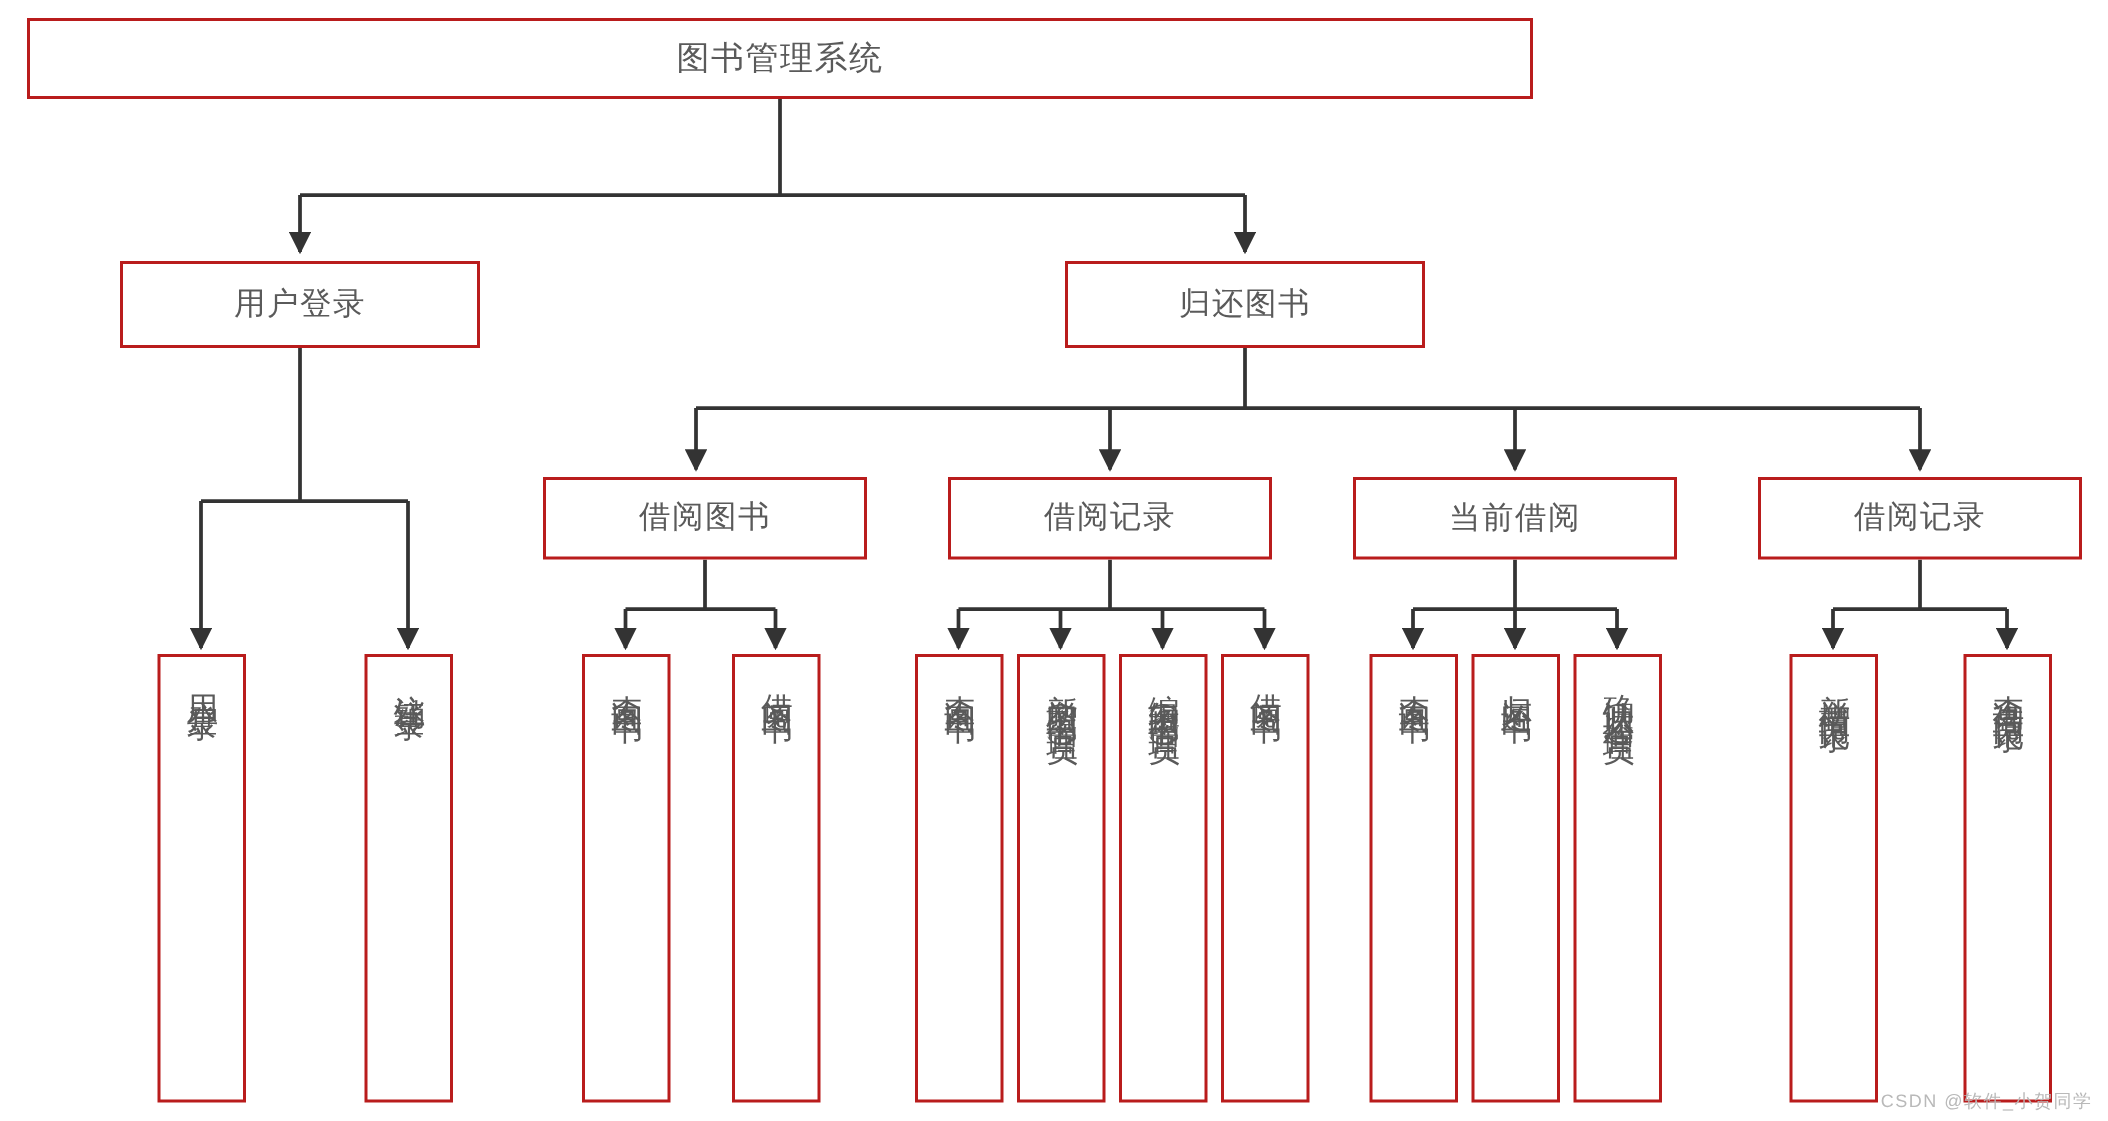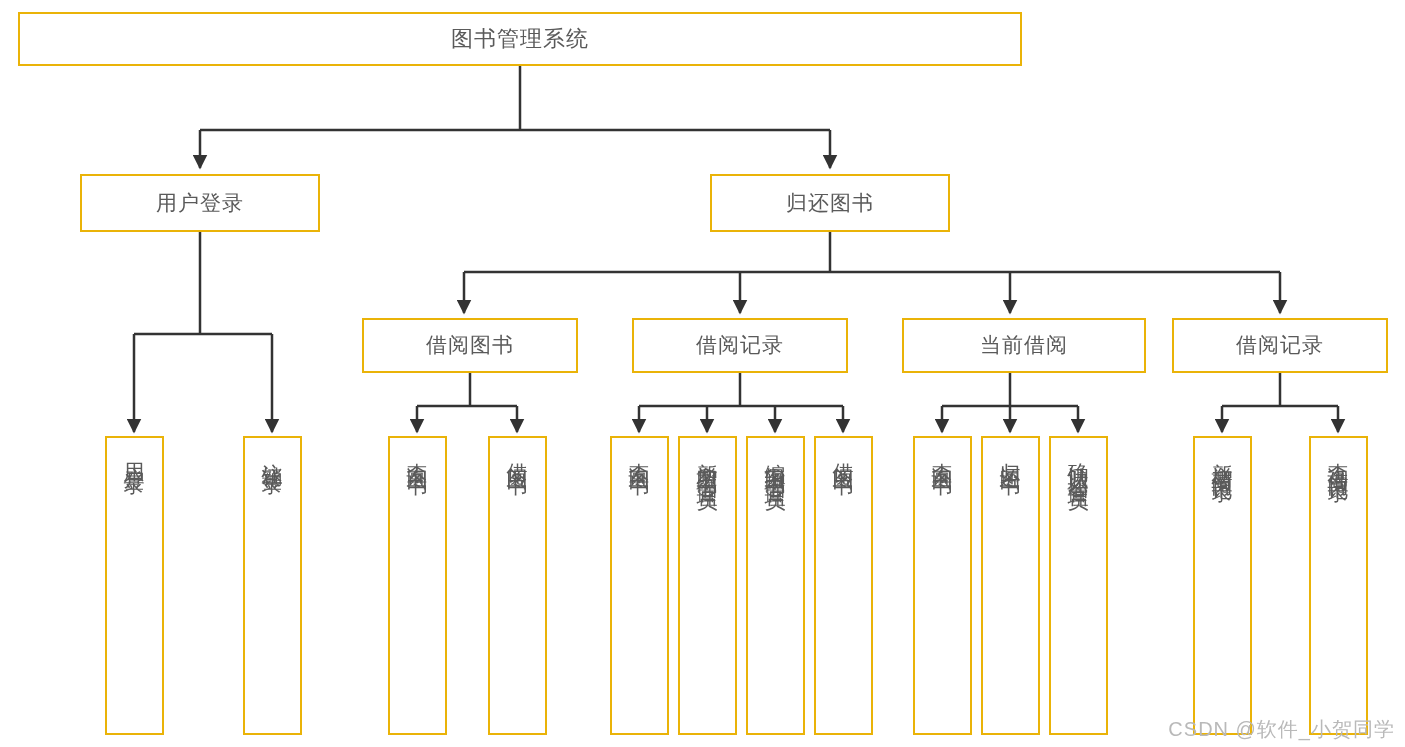--- a/index.html
+++ b/index.html
@@ -20,21 +20,21 @@
     position:absolute;
     left:0;top:0;
     width:1405px;height:747px;
     pointer-events:none;
   }
   
   .node{
     position:absolute;
     box-sizing:border-box;
     background:#ffffff;
-    border:2px solid #eab308;
+    border:2px solid #b91c1c;
     display:flex;
     align-items:center;
     justify-content:center;
     color:#4a4a4a;
     text-align:center;
   }
   .node .lbl{
     display:block;
     color:#5a5a5a;
     letter-spacing:1px;
@@ -58,21 +58,21 @@
     font-size:21px;
     letter-spacing:4px;
     line-height:1;
     white-space:nowrap;
   }
   
   #watermark{
     position:absolute;
     right:10px;
     bottom:4px;
-    font-size:20px;
+    font-size:12px;
     color:#b9b9b9;
     letter-spacing:1px;
     white-space:nowrap;
     user-select:none;
   }
 </style>
 </head>
 <body>
 
 <div id="canvas">
@@ -137,21 +137,21 @@
   <div class="node horiz" style="left:710px;top:174px;width:240px;height:58px;">
     <span class="lbl">归还图书</span>
   </div>
 
   <div class="node horiz" style="left:362px;top:318px;width:216px;height:55px;">
     <span class="lbl">借阅图书</span>
   </div>
   <div class="node horiz" style="left:632px;top:318px;width:216px;height:55px;">
     <span class="lbl">借阅记录</span>
   </div>
-  <div class="node horiz" style="left:902px;top:318px;width:244px;height:55px;font-family:Liberation Serif, serif;">
+  <div class="node horiz" style="left:902px;top:318px;width:216px;height:55px;font-family:Liberation Serif, serif;">
     <span class="lbl">当前借阅</span>
   </div>
   <div class="node horiz" style="left:1172px;top:318px;width:216px;height:55px;">
     <span class="lbl">借阅记录</span>
   </div>
 
   <div class="node leaf" style="left:105px;top:436px;width:59px;height:299px;">
     <span class="lbl">用户登录</span>
   </div>
   <div class="node leaf" style="left:243px;top:436px;width:59px;height:299px;">

